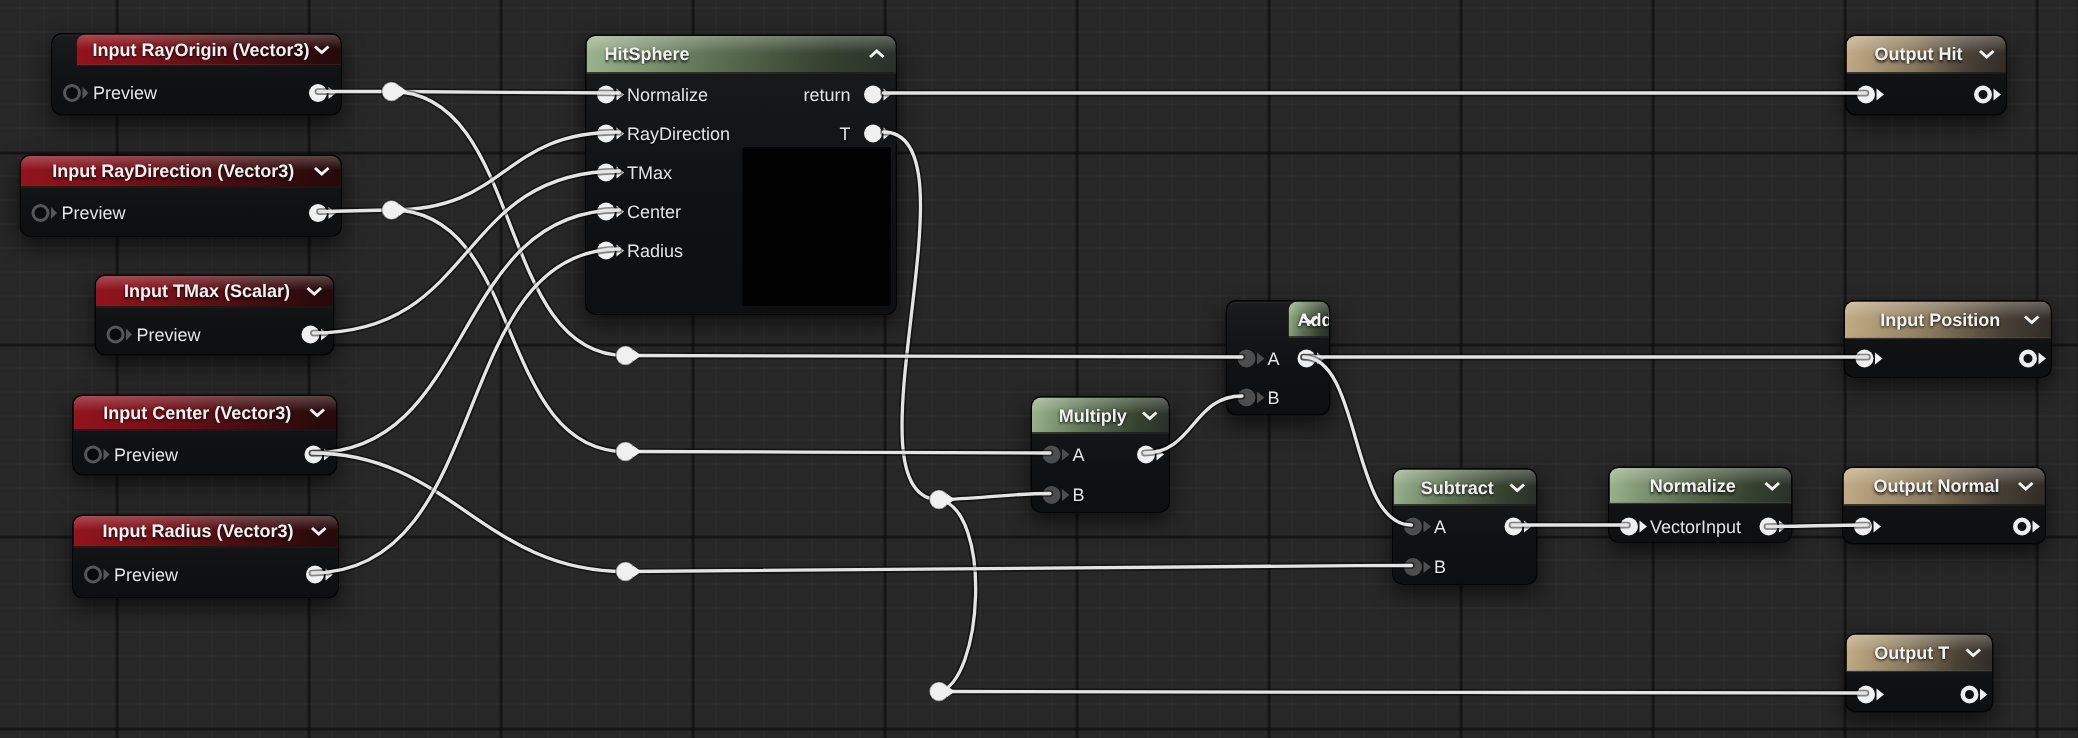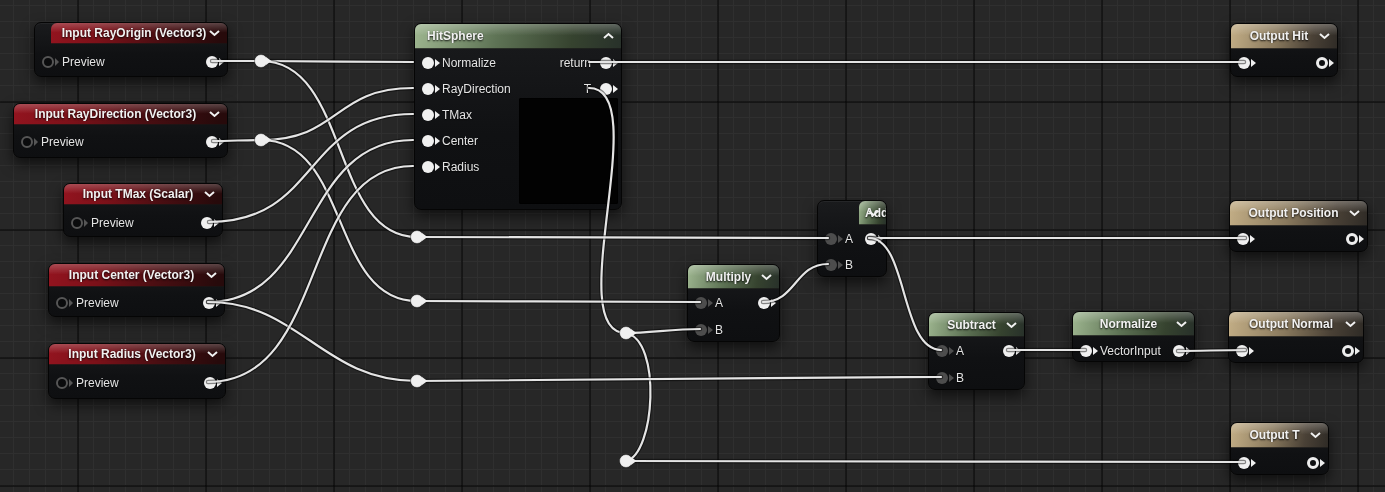--- a/index.html
+++ b/index.html
@@ -154,21 +154,21 @@
           <span class="pc"></span>
           <span class="pa"></span>
         </span>
         <span class="lbl-l">Preview</span>
         <span class="pin pin-r">
           <span class="pc"></span>
           <span class="pa"></span>
         </span>
       </div>
     </div>
-    <div class="node" style="left: 414px; top: 23px; width: 208px; height: 187px;">
+    <div class="node" style="left: 390px; top: 23px; width: 208px; height: 187px;">
       <div class="hdr hdr-green left" style="height: 25px;">
         <span class="ttl">HitSphere</span>
         <span class="chev"><svg width="11" height="7">
             <polyline points="1,5.5 5.5,1.5 10,5.5" stroke="#f0f0f0" stroke-width="2" fill="none"></polyline>
           </svg></span>
       </div>
       <div class="row" style="top: 27px;">
         <span class="pin pin-l">
           <span class="pc"></span>
           <span class="pa"></span>
@@ -325,21 +325,21 @@
           <span class="pa"></span>
         </span>
         <span class="pin pin-r whollow">
           <span class="pc"></span>
           <span class="pa"></span>
         </span>
       </div>
     </div>
     <div class="node" style="left: 1229px; top: 200px; width: 139px; height: 52px;">
       <div class="hdr hdr-tan" style="height: 25px;">
-        <span class="ttl">Output Position</span>
+        <span class="ttl">Input Position</span>
         <span class="chev"><svg width="11" height="7">
             <polyline points="1,1.5 5.5,5.5 10,1.5" stroke="#f0f0f0" stroke-width="2" fill="none"></polyline>
           </svg></span>
       </div>
       <div class="row" style="top: 26px;">
         <span class="pin pin-l">
           <span class="pc"></span>
           <span class="pa"></span>
         </span>
         <span class="pin pin-r whollow">

